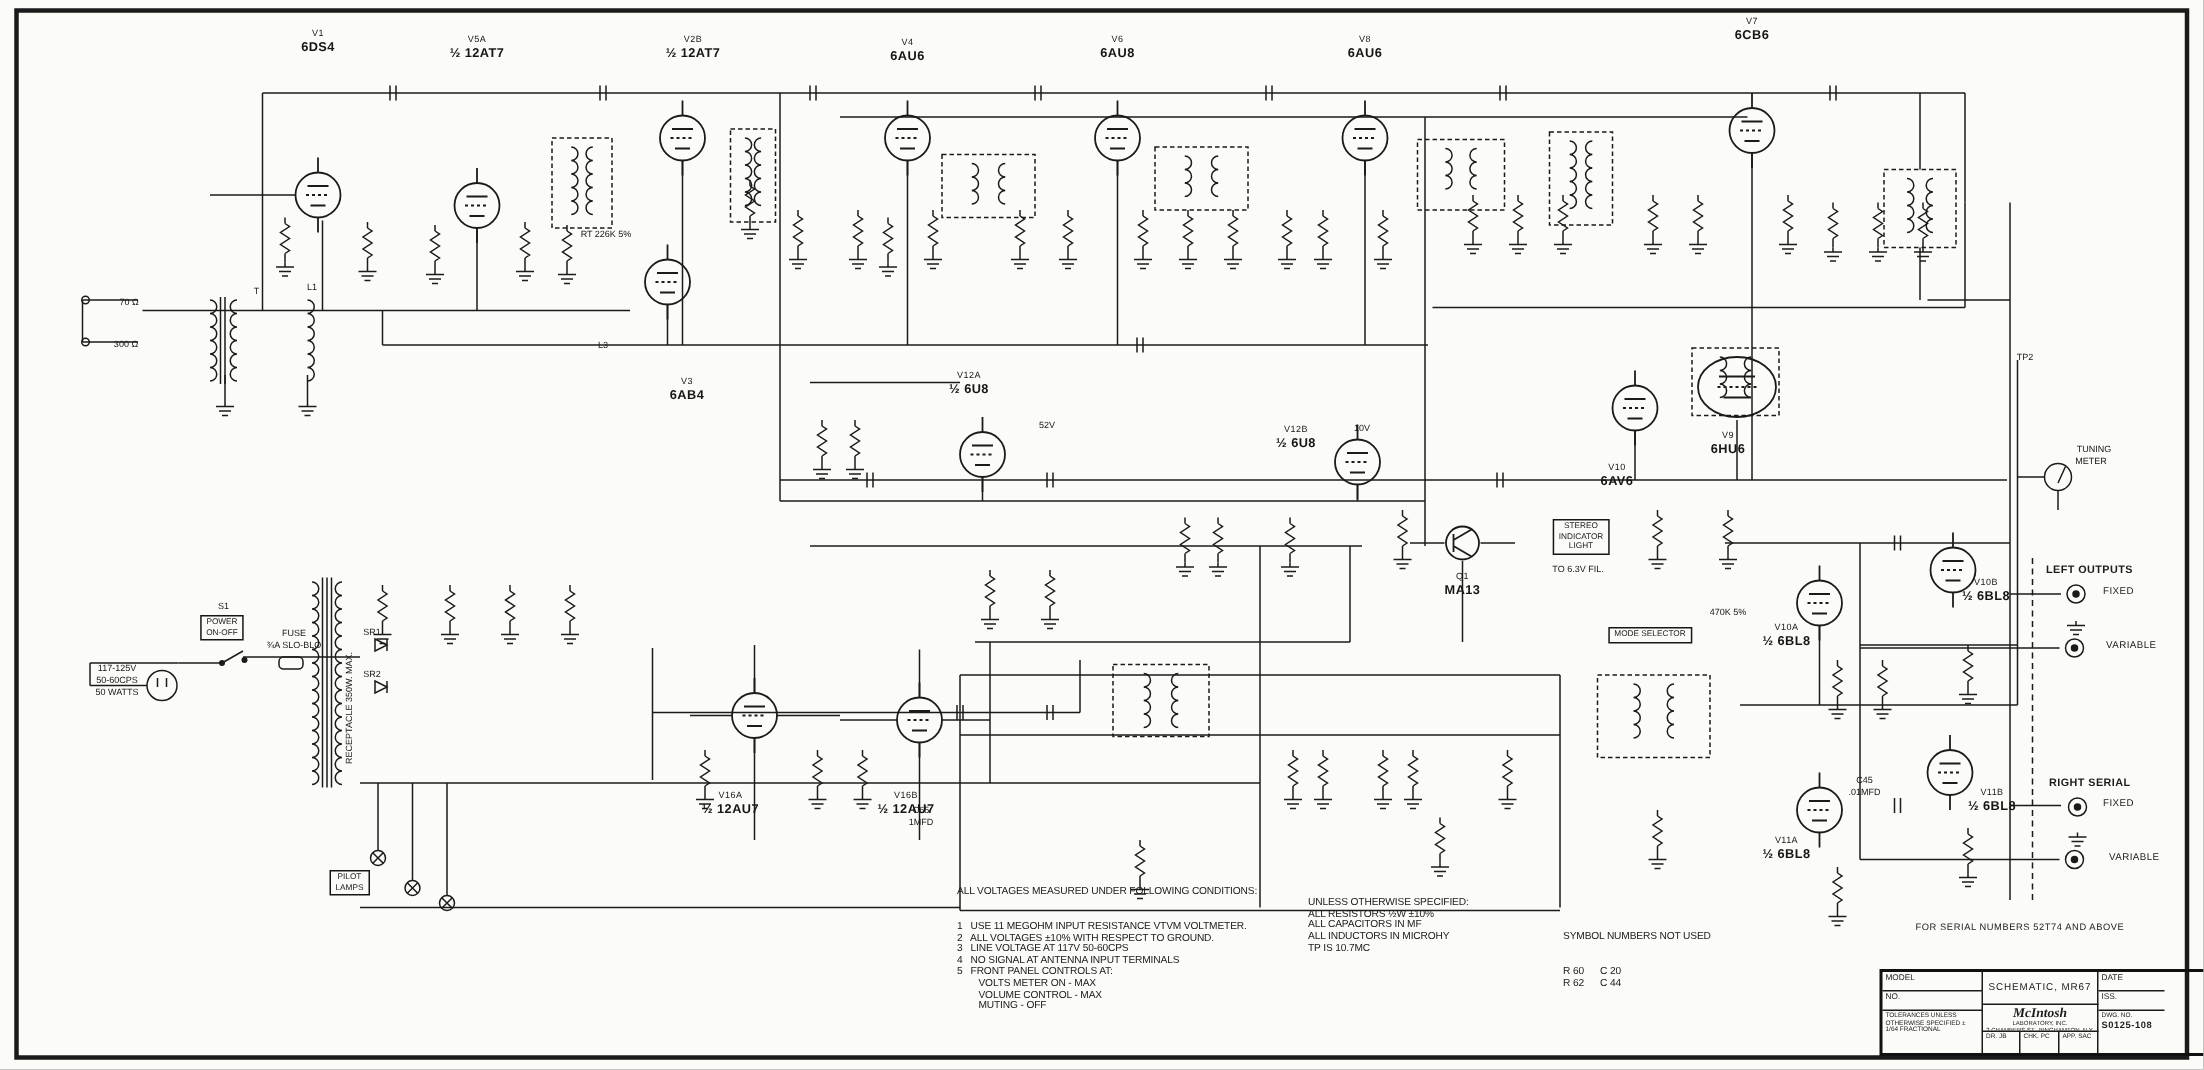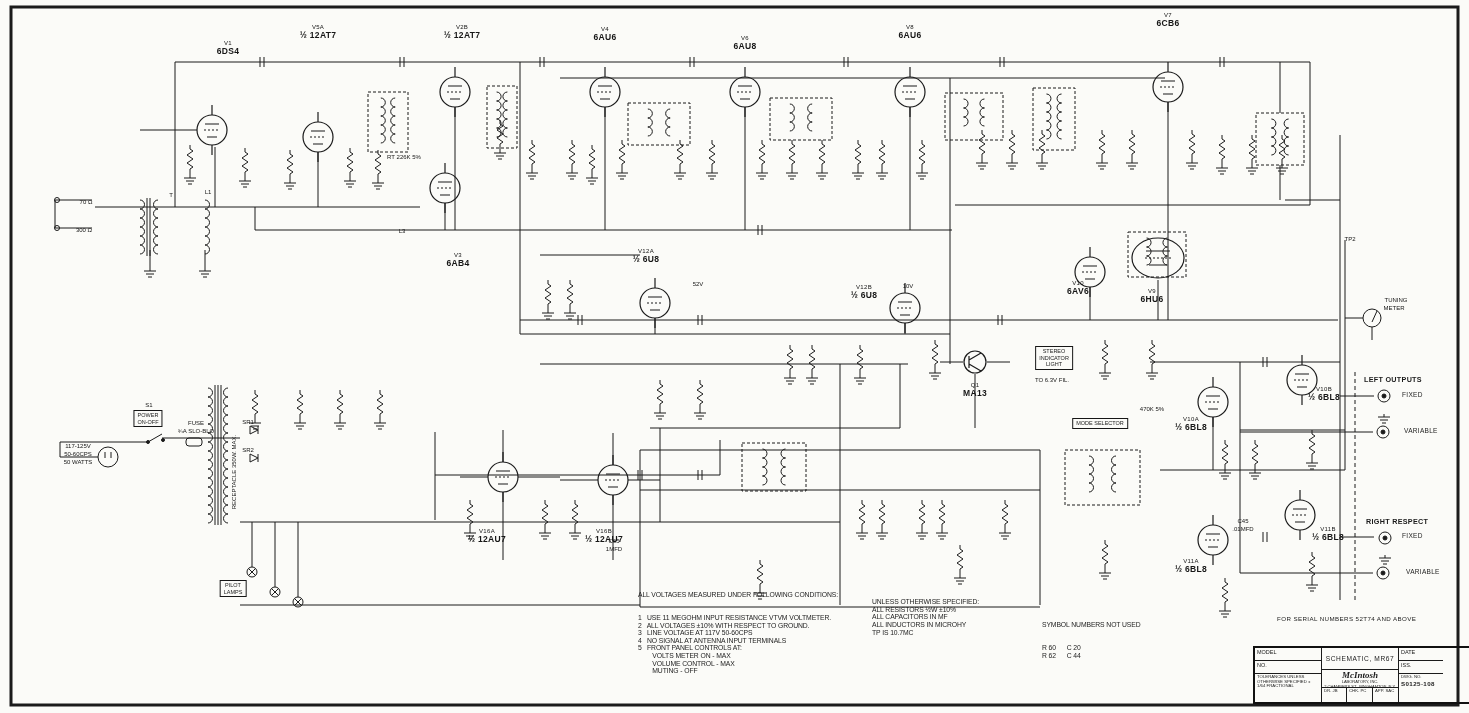--- a/index.html
+++ b/index.html
@@ -603,31 +603,31 @@
       </div>
       <div class="box" style="left: 1054px; top: 346px;">
         <div>STEREO</div>
         <div>INDICATOR</div>
         <div>LIGHT</div>
       </div>
       <div class="box" style="left: 233px; top: 580px;">
         <div>PILOT</div>
         <div>LAMPS</div>
       </div>
-      <div class="lbl" style="left: 212px; top: 40px; margin-left: 16px;"><div class="tdes">V1</div><div class="ttype">6DS4</div></div>
+      <div class="lbl" style="left: 212px; top: 20px;"><div class="tdes">V1</div><div class="ttype">6DS4</div></div>
       <div class="lbl" style="left: 318px; top: 24px;"><div class="tdes">V5A</div><div class="ttype">½ 12AT7</div></div>
       <div class="lbl" style="left: 462px; top: 24px;"><div class="tdes">V2B</div><div class="ttype">½ 12AT7</div></div>
       <div class="lbl" style="left: 605px; top: 26px;"><div class="tdes">V4</div><div class="ttype">6AU6</div></div>
-      <div class="lbl" style="left: 745px; top: 24px; margin-top: 11px;"><div class="tdes">V6</div><div class="ttype">6AU8</div></div>
+      <div class="lbl" style="left: 745px; top: 24px;"><div class="tdes">V6</div><div class="ttype">6AU8</div></div>
       <div class="lbl" style="left: 910px; top: 24px;"><div class="tdes">V8</div><div class="ttype">6AU6</div></div>
       <div class="lbl" style="left: 1168px; top: 12px;"><div class="tdes">V7</div><div class="ttype">6CB6</div></div>
       <div class="lbl" style="left: 458px; top: 252px;"><div class="tdes">V3</div><div class="ttype">6AB4</div></div>
       <div class="lbl" style="left: 646px; top: 248px;"><div class="tdes">V12A</div><div class="ttype">½ 6U8</div></div>
       <div class="lbl" style="left: 864px; top: 284px;"><div class="tdes">V12B</div><div class="ttype">½ 6U8</div></div>
-      <div class="lbl" style="left: 1078px; top: 280px;"><div class="tdes">V10</div><div class="ttype">6AV6</div></div>
+      <div class="lbl" style="left: 1078px; top: 309px;"><div class="tdes">V10</div><div class="ttype">6AV6</div></div>
       <div class="lbl" style="left: 1152px; top: 288px;"><div class="tdes">V9</div><div class="ttype">6HU6</div></div>
       <div class="lbl" style="left: 1191px; top: 416px;"><div class="tdes">V10A</div><div class="ttype">½ 6BL8</div></div>
       <div class="lbl" style="left: 1324px; top: 386px;"><div class="tdes">V10B</div><div class="ttype">½ 6BL8</div></div>
       <div class="lbl" style="left: 1191px; top: 558px;"><div class="tdes">V11A</div><div class="ttype">½ 6BL8</div></div>
       <div class="lbl" style="left: 1328px; top: 526px;"><div class="tdes">V11B</div><div class="ttype">½ 6BL8</div></div>
       <div class="lbl" style="left: 487px; top: 528px;"><div class="tdes">V16A</div><div class="ttype">½ 12AU7</div></div>
       <div class="lbl" style="left: 604px; top: 528px;"><div class="tdes">V16B</div><div class="ttype">½ 12AU7</div></div>
       <div class="lbl" style="left: 975px; top: 382px;"><div class="tdes">Q1</div><div class="ttype">MA13</div></div>
     </div>
 
@@ -643,21 +643,21 @@
   <div class="note" style="left:1042px;top:606px;" id="symbol-numbers">
     <div>SYMBOL NUMBERS NOT USED</div>
     <div id="symbol-lines"><div>R 60      C 20</div><div>R 62      C 44</div></div>
   </div>
 
   <div class="serial" style="left:1277px;top:615px;">FOR SERIAL NUMBERS 52T74 AND ABOVE</div>
 
   <div class="outlabel" style="left:1364px;top:375px;">LEFT OUTPUTS</div>
   <div class="jacklabel" style="left:1402px;top:391px;">FIXED</div>
   <div class="jacklabel" style="left:1404px;top:427px;">VARIABLE</div>
-  <div class="outlabel" style="left:1366px;top:517px;">RIGHT RESPECT</div>
+  <div class="outlabel" style="left:1366px;top:517px;">RIGHT SERIAL</div>
   <div class="jacklabel" style="left:1402px;top:532px;">FIXED</div>
   <div class="jacklabel" style="left:1406px;top:568px;">VARIABLE</div>
 
   <div class="tb">
     <div class="tbc" style="left:0;top:0;width:67px;height:13px;border-right:1px solid;border-bottom:1px solid;">MODEL</div>
     <div class="tbc" style="left:0;top:13px;width:67px;height:13px;border-right:1px solid;border-bottom:1px solid;">NO.</div>
     <div class="tbc mini" style="left:0;top:26px;width:67px;height:28px;border-right:1px solid;white-space:normal;">TOLERANCES UNLESS OTHERWISE SPECIFIED ± 1/64 FRACTIONAL</div>
 
     <div class="tbc tb-title" style="left:67px;top:0;width:77px;height:22px;border-right:1px solid;border-bottom:1px solid;">SCHEMATIC, MR67</div>
     <div class="tbc" style="left:67px;top:22px;width:77px;height:18px;border-right:1px solid;border-bottom:1px solid;">

